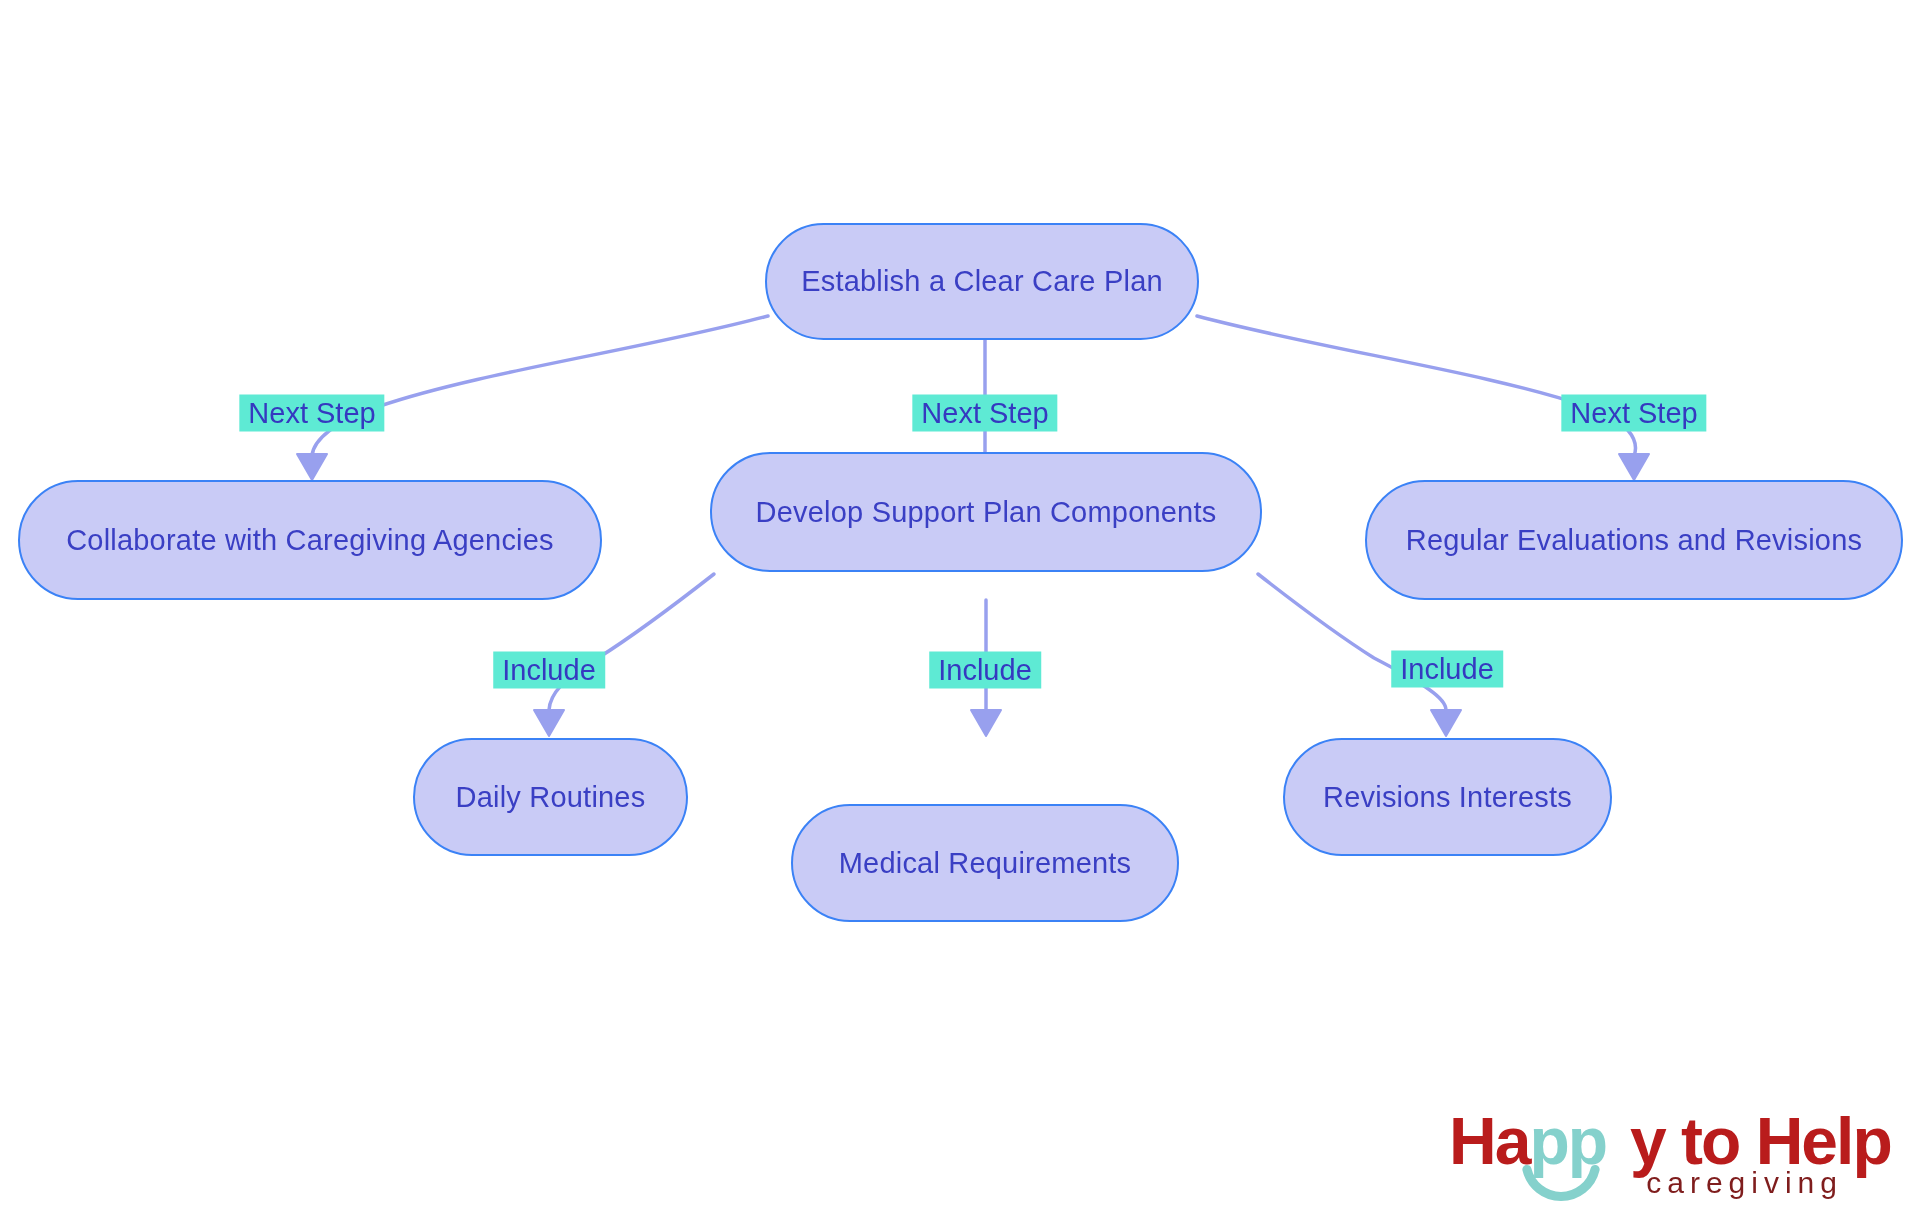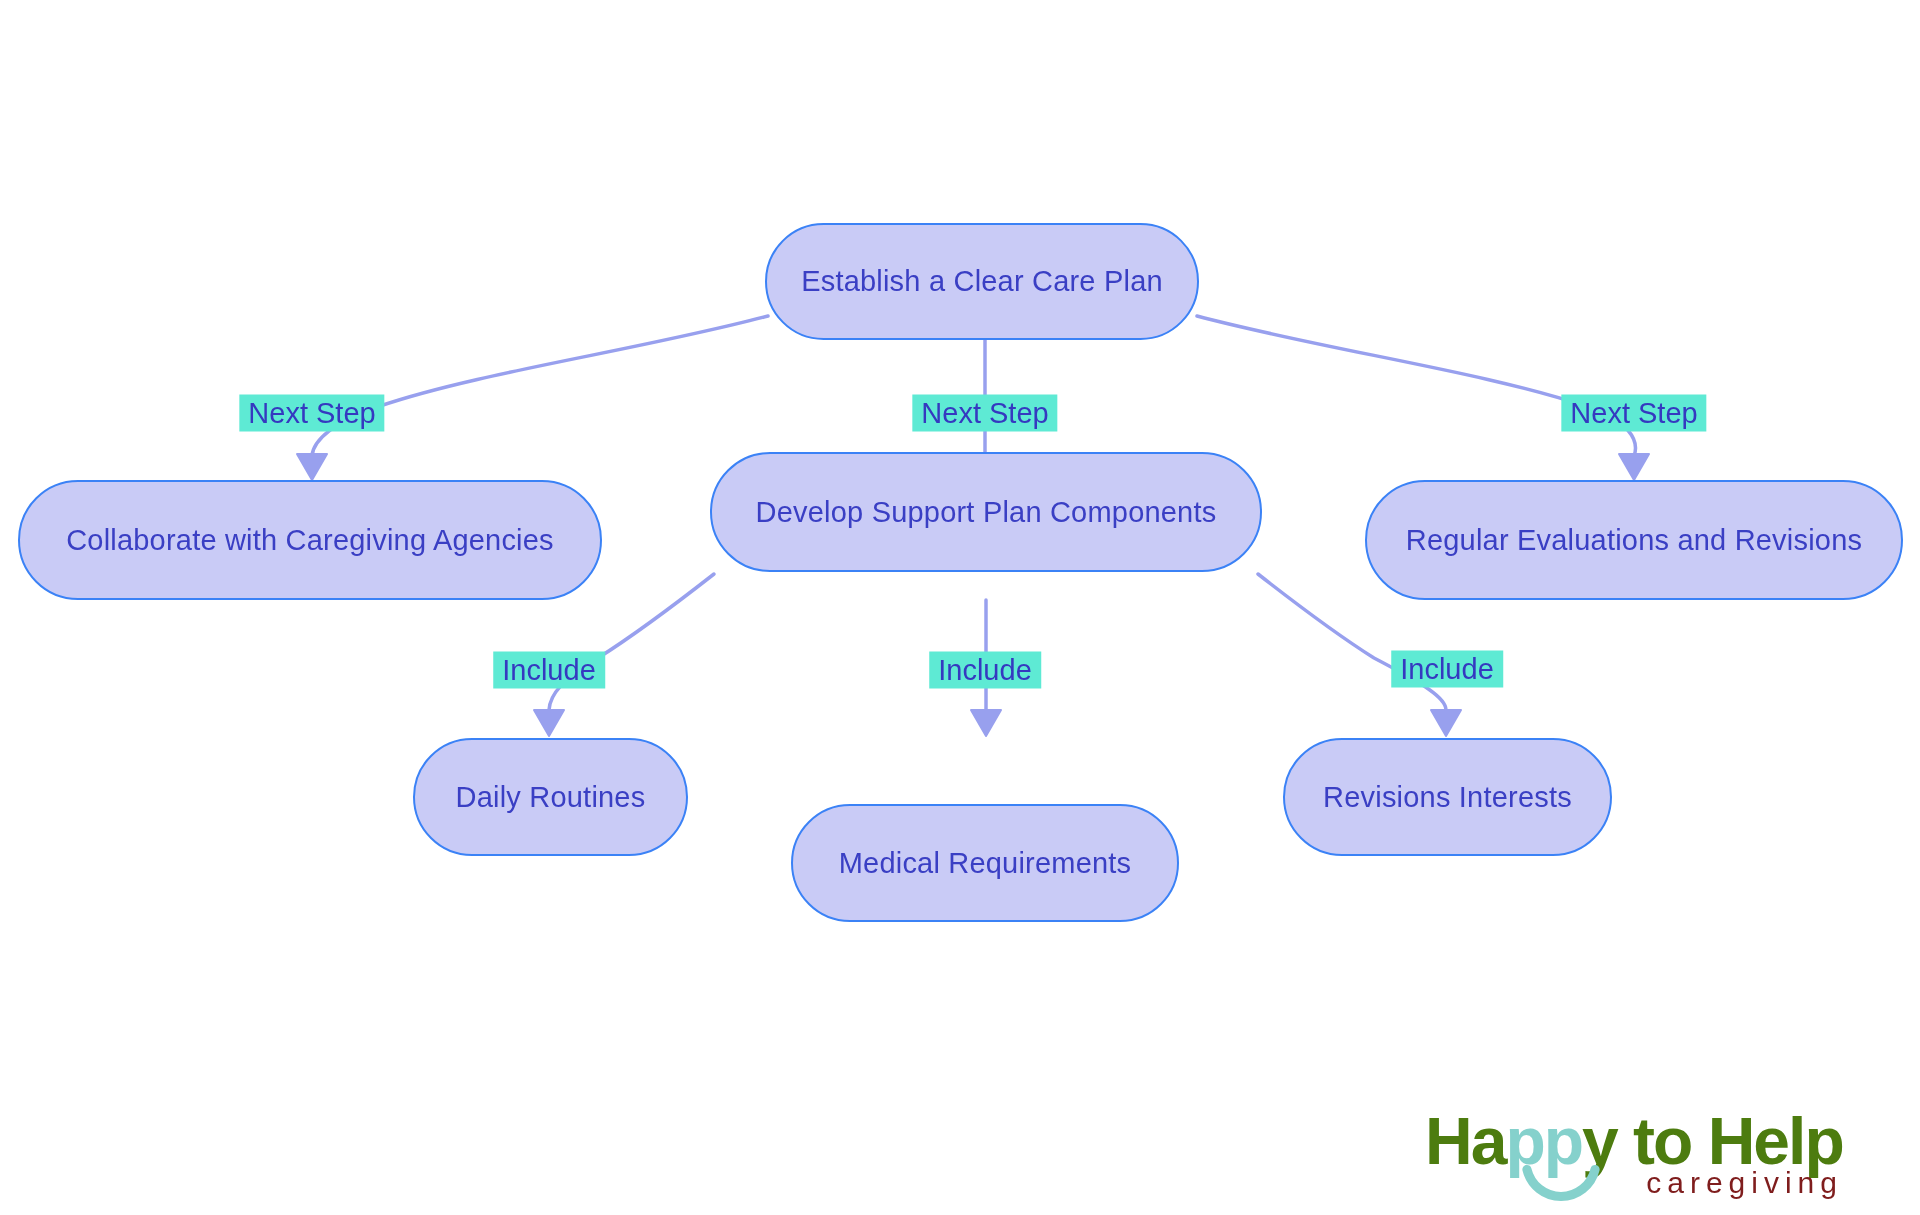--- a/index.html
+++ b/index.html
@@ -52,21 +52,21 @@
   }
   .logo-title {
     position: absolute;
     left: 0; top: 0;
     font-size: 66px;
     font-weight: bold;
     letter-spacing: -2px;
     line-height: 1;
     white-space: nowrap;
   }
-  .logo-coral { color: #4d7c0f; }
+  .logo-coral { color: #b91c1c; margin-left: 24px; }
   .logo-teal  { color: #85d1cc; }
   .logo-smile {
     position: absolute;
     left: 92px;
     top: 56px;
     width: 88px;
     height: 46px;
   }
   .logo-subtitle {
     position: absolute;

